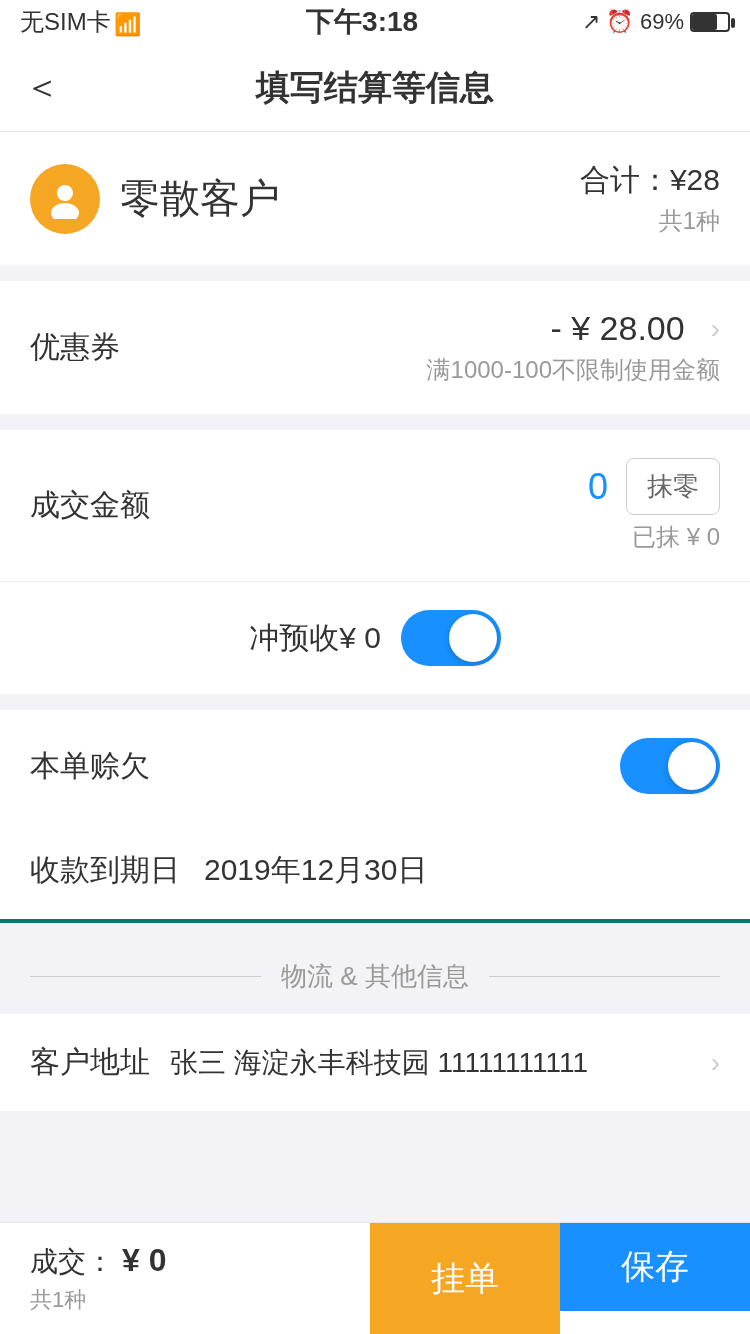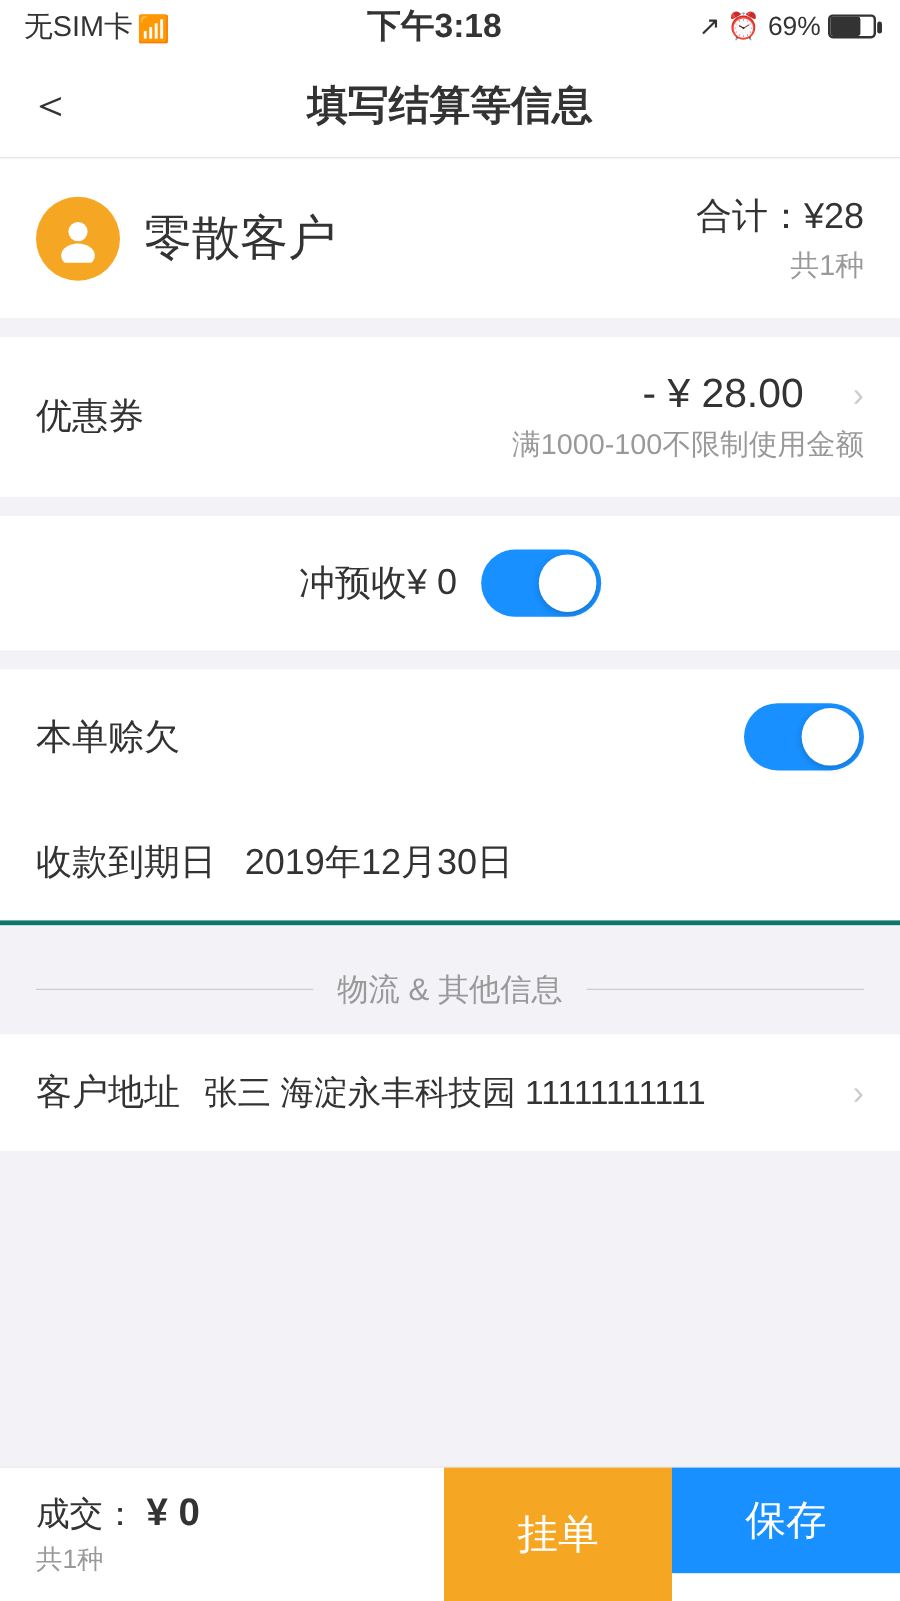--- a/index.html
+++ b/index.html
@@ -109,21 +109,21 @@
       min-height: 90px;
     }
     .form-row:last-child { border-bottom: none; }
     .form-label {
       font-size: 30px; color: #333; min-width: 140px;
     }
     .form-value-area {
       display: flex; flex-direction: column; align-items: flex-end; flex: 1;
     }
     .form-value-row {
-      display: flex; align-items: center; gap: 33px;
+      display: flex; align-items: center; gap: 18px;
     }
     .coupon-amount {
       font-size: 34px; color: #333; font-weight: 500;
     }
     .coupon-desc {
       font-size: 24px; color: #999; margin-top: 6px;
     }
     .chevron {
       color: #ccc; font-size: 28px; margin-left: 8px;
     }
@@ -309,20 +309,30 @@
         <div class="form-value-row">
           <span class="coupon-amount">- ¥ 28.00</span>
           <span class="chevron">›</span>
         </div>
         <div class="coupon-desc">满1000-100不限制使用金额</div>
       </div>
     </div>
   </div>
 
   <div class="form-section card">
+    <div class="form-row">
+      <span class="form-label">成交金额</span>
+      <div class="form-value-area">
+        <div class="form-value-row">
+          <input class="amount-input" type="text" value="0" style="">
+          <button class="round-zero-btn">抹零</button>
+        </div>
+        <div class="already-rounded">已抹  ¥ 0</div>
+      </div>
+    </div>
 
     <div class="form-row">
       <span class="pre-receive-label">冲预收</span>
       <div class="pre-receive-right">
         <div class="pre-receive-amounts">
           <span class="pre-receive-main">¥ 0</span>
         </div>
         <div class="toggle-container">
           <div class="toggle-knob"></div>
         </div>

